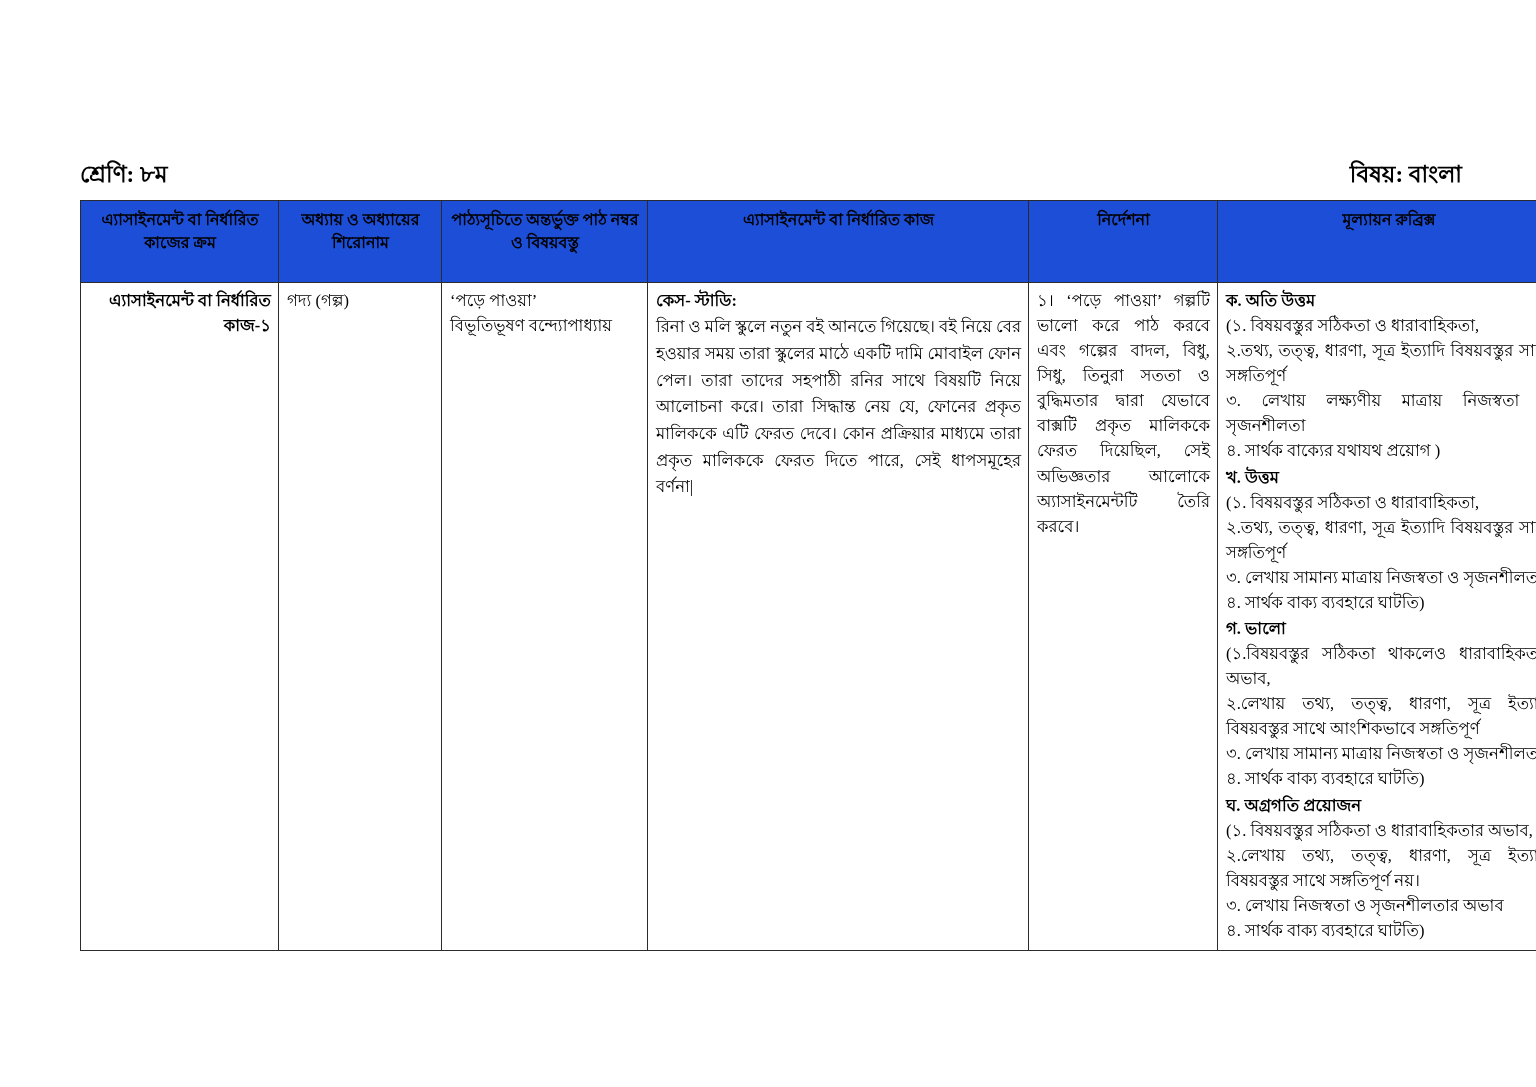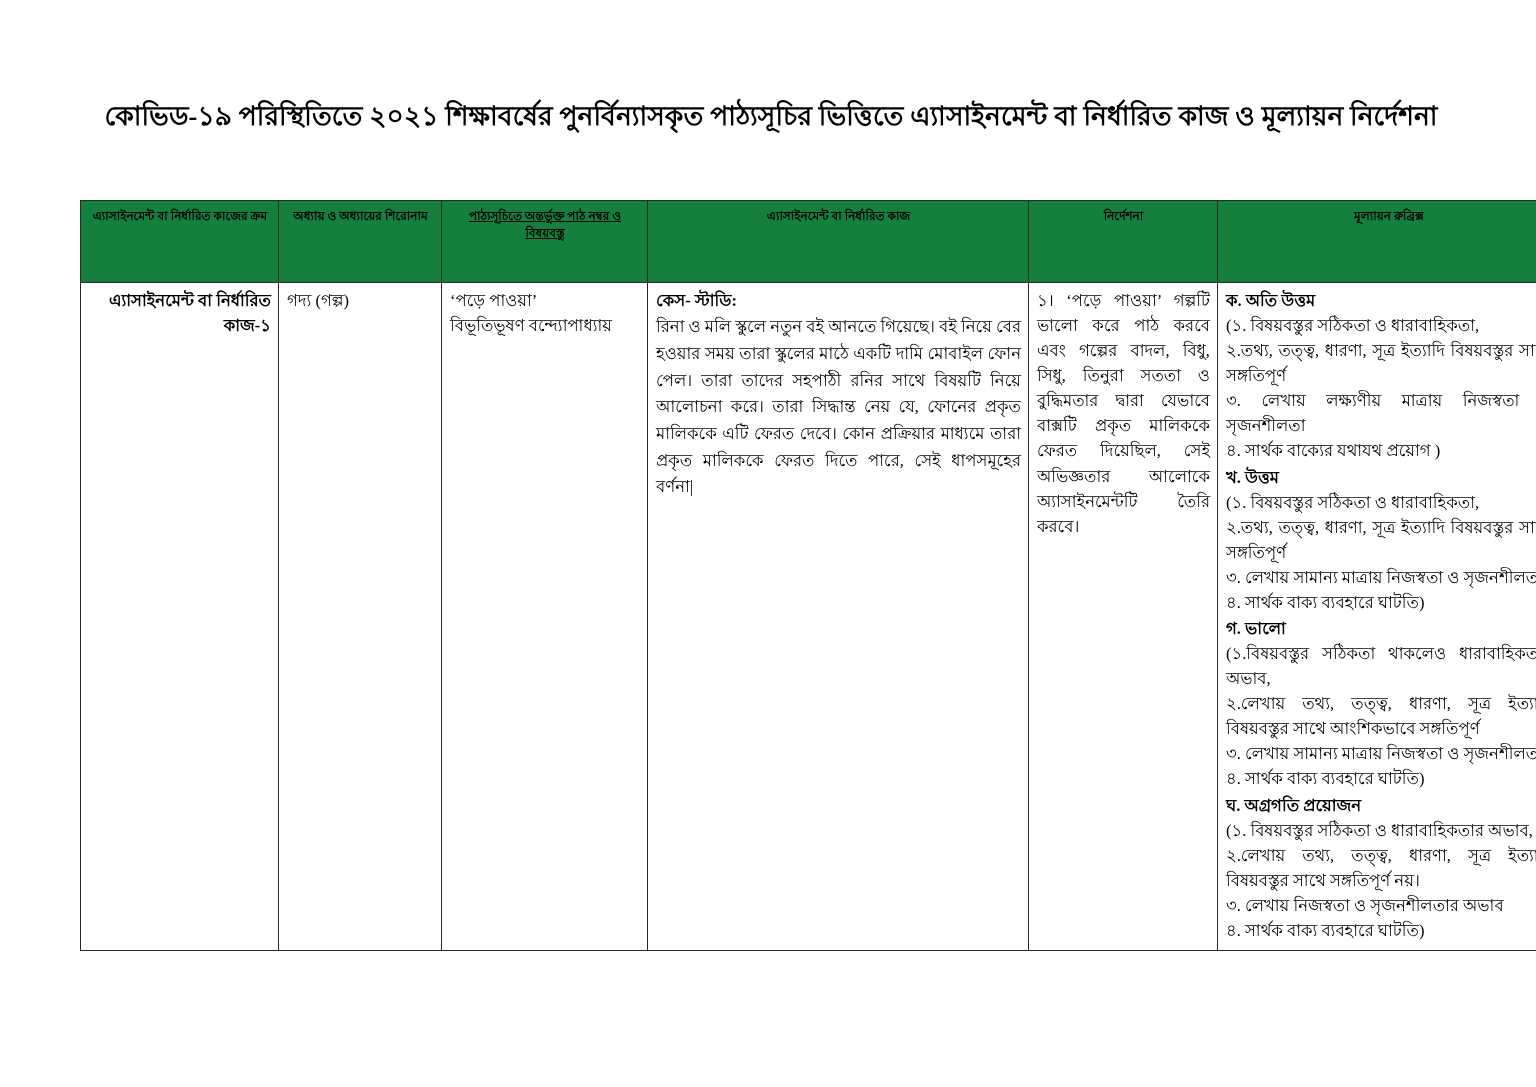--- a/index.html
+++ b/index.html
@@ -65,34 +65,34 @@
   .grid td {
     border: 1.4px solid #2b2b2b;
     vertical-align: top;
     padding: 5px 7px 6px 8px;
     font-size: 16.5px;
     line-height: 1.52;
     word-break: normal;
   }
 
   .grid thead th {
-    background: #15803d;
+    background: #1d4ed8;
     text-align: center;
     vertical-align: top;
     font-weight: bold;
-    font-size: 12px;
+    font-size: 16px;
     line-height: 1.45;
     height: 68px;
     padding-top: 7px;
   }
 
   
   .c1 { width: 182px; }
   .c2 { width: 147px; margin-top: 24px; }
-  .c3 { width: 190px; text-decoration: underline; }
+  .c3 { width: 190px; }
   .c4 { width: 365px; }
   .c5 { width: 173px; }
   .c6 { width: 326px; }
 
   
   .cell-order {
     text-align: right;
     font-weight: bold;
     padding-top: 8px;
     line-height: 1.6;
@@ -154,22 +154,25 @@
     text-align: justify;
     text-justify: inter-word;
   }
   .rubric-line:last-child { text-align: left; }
 </style>
 </head>
 <body>
 
 <div class="page">
 
-  <div class="doc-title">কোভিড-১৯ পরিস্থিতিতে ২০২১ শিক্ষাবর্ষের পুনর্বিন্যাসকৃত পাঠ্যসূচির ভিত্তিতে এ্যাসাইনমেন্ট বা নির্ধারিত কাজ ও মূল্যায়ন নির্দেশনা</div>
-
+
+  <div class="meta-row">
+    <div class="meta-left">শ্রেণি: ৮ম</div>
+    <div class="meta-right">বিষয়: বাংলা</div>
+  </div>
 
   <table class="grid">
     <thead>
       <tr>
         <th class="c1">এ্যাসাইনমেন্ট বা নির্ধারিত কাজের ক্রম</th>
         <th class="c2">অধ্যায় ও অধ্যায়ের শিরোনাম</th>
         <th class="c3">পাঠ্যসূচিতে অন্তর্ভুক্ত পাঠ নম্বর ও বিষয়বস্তু</th>
         <th class="c4">এ্যাসাইনমেন্ট বা নির্ধারিত কাজ</th>
         <th class="c5">নির্দেশনা</th>
         <th class="c6">মূল্যায়ন রুব্রিক্স</th>

